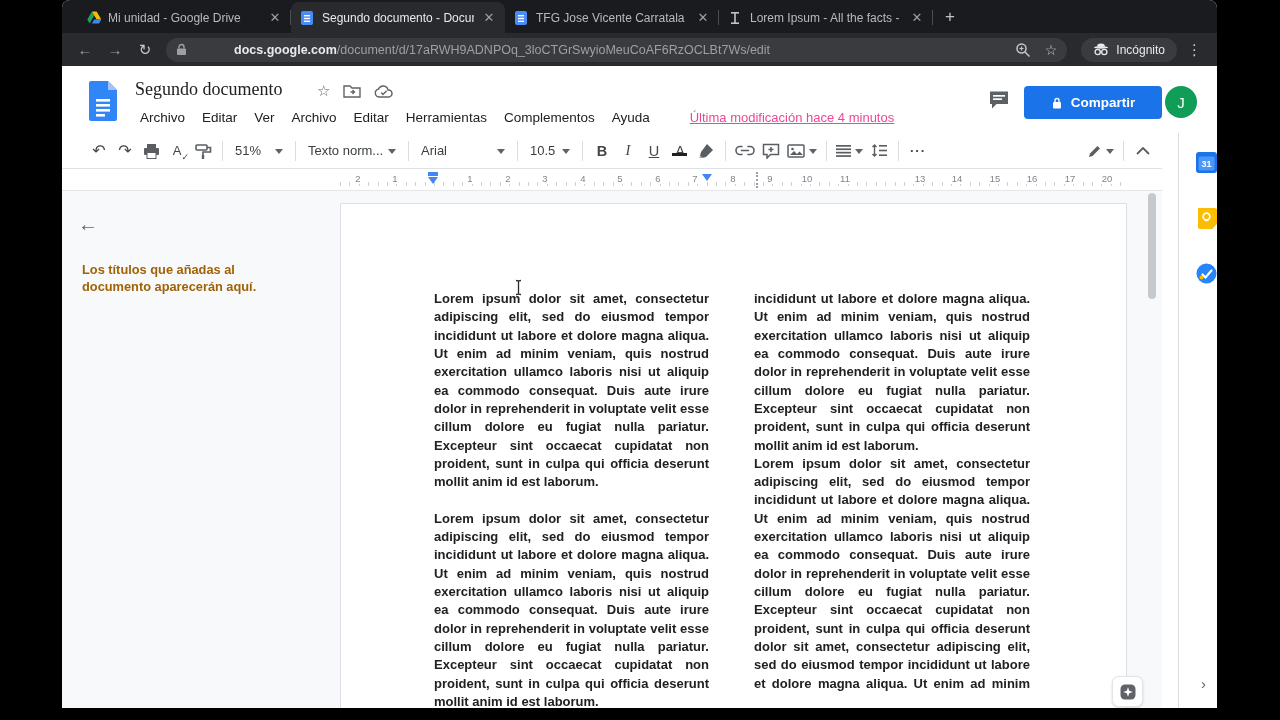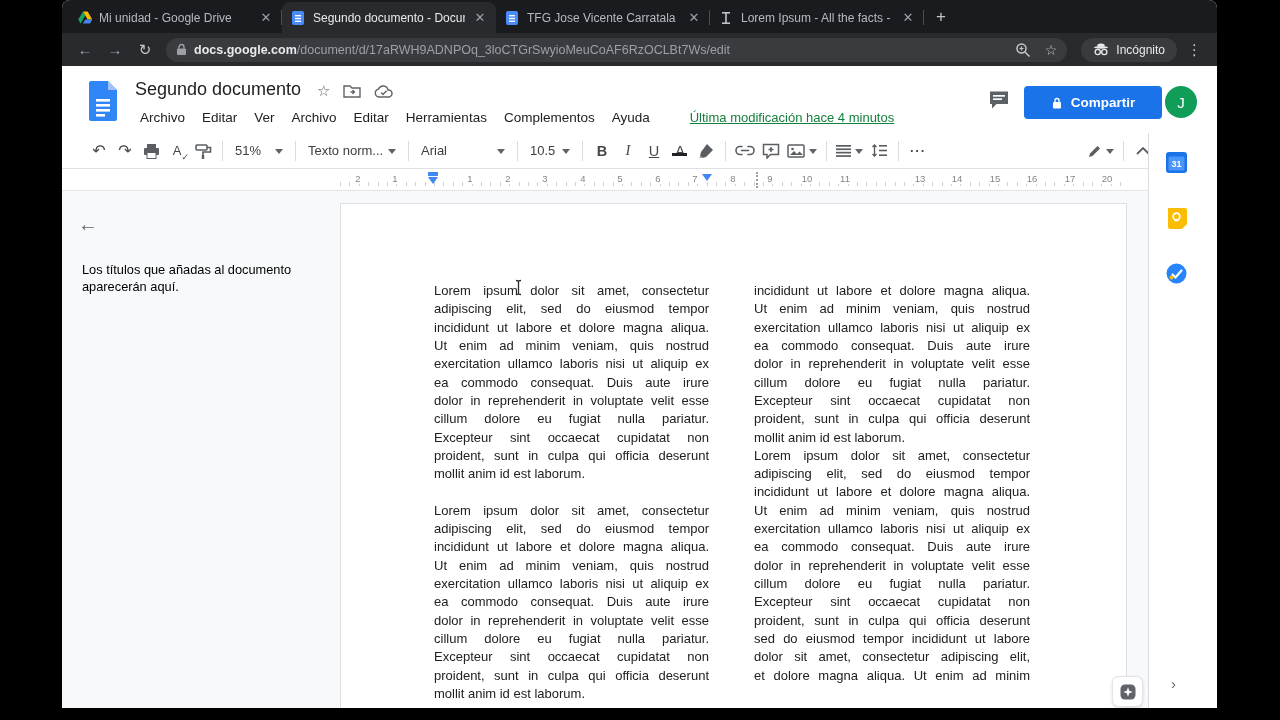--- a/index.html
+++ b/index.html
@@ -3,52 +3,52 @@
 <meta charset="utf-8">
 <style>
   * { margin:0; padding:0; box-sizing:border-box; }
   html,body { width:1280px; height:720px; overflow:hidden; background:#000; }
   body { font-family:"Liberation Sans","DejaVu Sans",sans-serif; }
 
   .chrome { position:absolute; left:62px; top:0; width:1155px; height:708px;
             background:#fff; border-radius:8px 8px 0 0; overflow:hidden; }
 
   
-  .tabstrip { position:relative; height:33px; background:#1a1b1e; display:flex; align-items:flex-end; padding-left:6px; }
+  .tabstrip { position:relative; height:33px; background:#1a1b1e; display:flex; align-items:flex-end; padding-left:15px; }
   .tab { position:relative; width:214px; height:31px; display:flex; align-items:center; gap:7px;
          padding:0 8px 0 10px; color:#b6babf; font-size:12px; border-radius:8px 8px 0 0; cursor:default; }
   .tab:not(.active)::after { content:""; position:absolute; right:0; top:8px; height:15px; width:1px; background:#4a4d51; }
   .tab.active { background:#292a2d; color:#e8eaed; }
   .tab-title { flex:1; white-space:nowrap; overflow:hidden; }
   .tab-close { color:#9aa0a6; font-size:13px; width:16px; text-align:center; border-radius:8px; }
   .tab-icon { display:flex; width:14px; }
   .newtab { color:#c0c3c7; font-size:17px; margin:0 0 6px 12px; }
 
   
   .addressbar { height:33px; background:#292a2d; display:flex; align-items:center; }
   .nav-ic { color:#9aa0a6; font-size:15px; width:30px; text-align:center; }
   .omnibox { height:24px; flex:1; margin-left:6px; background:#3a3b3f; border-radius:12px;
-             display:flex; align-items:center; padding:0 8px 0 10px; }
+             display:flex; align-items:center; padding:0 8px 0 10px;gap:40px; }
   .url { font-size:12.5px; white-space:nowrap; overflow:hidden; flex:1; margin-left:7px; }
   .url .host { color:#e8eaed; font-weight:bold; }
   .url .path { color:#9aa0a6; }
   .omni-right { display:flex; align-items:center; gap:14px; margin-right:2px; }
   .star { color:#c4c7ca; font-size:14px; }
   .incog-chip { display:flex; align-items:center; gap:7px; background:#3a3b3f; border-radius:12px;
                 height:24px; padding:0 12px; margin:0 10px 0 14px; color:#e8eaed; font-size:12px; }
   .dots { color:#c4c7ca; font-size:15px; margin-right:14px; letter-spacing:1px; }
 
   
   .docsheader { position:relative; height:67px; background:#fff; }
   .docs-logo { position:absolute; left:26px; top:15px; }
-  .doc-title { position:absolute; left:73px; top:13px; font-size:18px; color:#202124; }
+  .doc-title { position:absolute; left:73px; top:13px; font-size:18px; color:#202124;font-family:Liberation Serif, serif; }
   .title-ics { position:absolute; left:255px; top:16px; display:flex; gap:13px; align-items:center; color:#5f6368; font-size:15px; }
   .menurow { position:absolute; left:75px; top:42px; display:flex; gap:11px; align-items:center; }
   .menu-item { font-size:13.5px; color:#202124; padding:2px 3px; }
-  .lastmod { font-size:13px; color:#15803d; text-decoration:underline; margin-left:26px; }
+  .lastmod { font-size:13px; color:#ec4899; text-decoration:underline; margin-left:26px; }
   .hdr-comment { position:absolute; left:926px; top:24px; }
   .share-btn { position:absolute; left:962px; top:20px; width:138px; height:33px; background:#1a73e8; border-radius:4px;
                color:#fff; font-size:13.5px; font-weight:bold; display:flex; align-items:center; justify-content:center; gap:8px; }
   .avatar { position:absolute; left:1103px; top:20px; width:32px; height:32px; border-radius:50%; background:#0f9d58;
             color:#fff; font-size:15px; display:flex; align-items:center; justify-content:center; }
 
   
   .toolbar { position:relative; height:36px; width:1100px; border-bottom:1px solid #dfe1e5;
              display:flex; align-items:center; padding-left:24px; }
   .tbtn { height:26px; min-width:26px; display:flex; align-items:center; justify-content:center; gap:4px;
@@ -68,31 +68,31 @@
                  background:repeating-linear-gradient(to right,#cdd0d4 0 1px,transparent 1px 9.4px); }
   .rnum { position:absolute; top:4px; transform:translateX(-50%); font-size:9.5px; color:#80868b; background:#fff; padding:0 3px; }
   .ind-bar { position:absolute; left:366px; top:3px; width:10px; height:4px; background:#4285f4; }
   .ind-tri { position:absolute; left:366px; top:8px; width:0; height:0; border:5px solid transparent; border-top:7px solid #4285f4; }
   .ind-tri2 { position:absolute; left:640px; top:5px; width:0; height:0; border:5px solid transparent; border-top:7px solid #4285f4; }
   .col-dash { position:absolute; left:694px; top:3px; height:16px; width:0; border-left:2px dotted #9aa0a6; }
 
   
   .canvas { position:relative; width:1100px; height:517px; background:#f8f9fa; overflow:hidden; }
   .outline-back { position:absolute; left:16px; top:22px; color:#5f6368; font-size:20px; }
-  .outline-hint { position:absolute; left:20px; top:70px; width:222px; font-size:12.8px; line-height:17px; color:#000000; }
+  .outline-hint { position:absolute; left:20px; top:70px; width:222px; font-size:12.8px; line-height:17px; color:#a16207;font-weight:bold; }
   .page { position:absolute; left:278px; top:12px; width:787px; height:900px; background:#fff; border:1px solid #dcdfe3; }
-  .dcol { position:absolute; top:78px; }
+  .dcol { position:absolute; top:86px;font-weight:bold; }
   .dline { height:18.32px; line-height:18.32px; font-size:13px; color:#202124; overflow:hidden;
            text-align:justify; text-align-last:justify; white-space:nowrap0; }
   .dline.endp { text-align-last:left; }
   .vscroll { position:absolute; left:1086px; top:2px; width:8px; height:106px; background:#c7cacd; border-radius:4px; }
   .ibeam { position:absolute; left:451px; top:88px; }
 
   
-  .sidepanel { position:absolute; right:0; top:133px; width:69px; height:575px; background:#fff; border-left:1px solid #dadce0;text-align:right; }
+  .sidepanel { position:absolute; right:0; top:133px; width:39px; height:575px; background:#fff; border-left:1px solid #dadce0;text-align:right; }
   .sp-ic { position:absolute; left:17px; }
   .sp-chevron { position:absolute; left:22px; bottom:16px; color:#5f6368; font-size:15px; }
   .explore-btn { position:absolute; left:1050px; top:676px; width:31px; height:31px; background:#fff;
                  border:1px solid #e3e5e8; border-radius:7px; box-shadow:0 1px 3px rgba(0,0,0,.15);
                  display:flex; align-items:center; justify-content:center; }
 </style>
 </head>
 <body>
 
 <div>
@@ -435,22 +435,22 @@
             <div class="dline">Lorem ipsum dolor sit amet, consectetur</div>
             <div class="dline">adipiscing elit, sed do eiusmod tempor</div>
             <div class="dline">incididunt ut labore et dolore magna aliqua.</div>
             <div class="dline">Ut enim ad minim veniam, quis nostrud</div>
             <div class="dline">exercitation ullamco laboris nisi ut aliquip ex</div>
             <div class="dline">ea commodo consequat. Duis aute irure</div>
             <div class="dline">dolor in reprehenderit in voluptate velit esse</div>
             <div class="dline">cillum dolore eu fugiat nulla pariatur.</div>
             <div class="dline">Excepteur sint occaecat cupidatat non</div>
             <div class="dline">proident, sunt in culpa qui officia deserunt</div>
+            <div class="dline">dolor sit amet, consectetur adipiscing elit,</div>
             <div class="dline">sed do eiusmod tempor incididunt ut labore</div>
-            <div class="dline">dolor sit amet, consectetur adipiscing elit,</div>
             <div class="dline">et dolore magna aliqua. Ut enim ad minim</div>
           </div>
     </div>
     <span class="ibeam">
       <svg width="11" height="17">
             <path d="M5.5 2.5v12M3 1.5c1.4 0 2.5.4 2.5 1M8 1.5c-1.4 0-2.5.4-2.5 1M3 15.5c1.4 0 2.5-.4 2.5-1M8 15.5c-1.4 0-2.5-.4-2.5-1" stroke="#2b2b2b" stroke-width="1.3" fill="none"></path>
           </svg>
     </span>
     <div class="vscroll"></div>
   </div>

